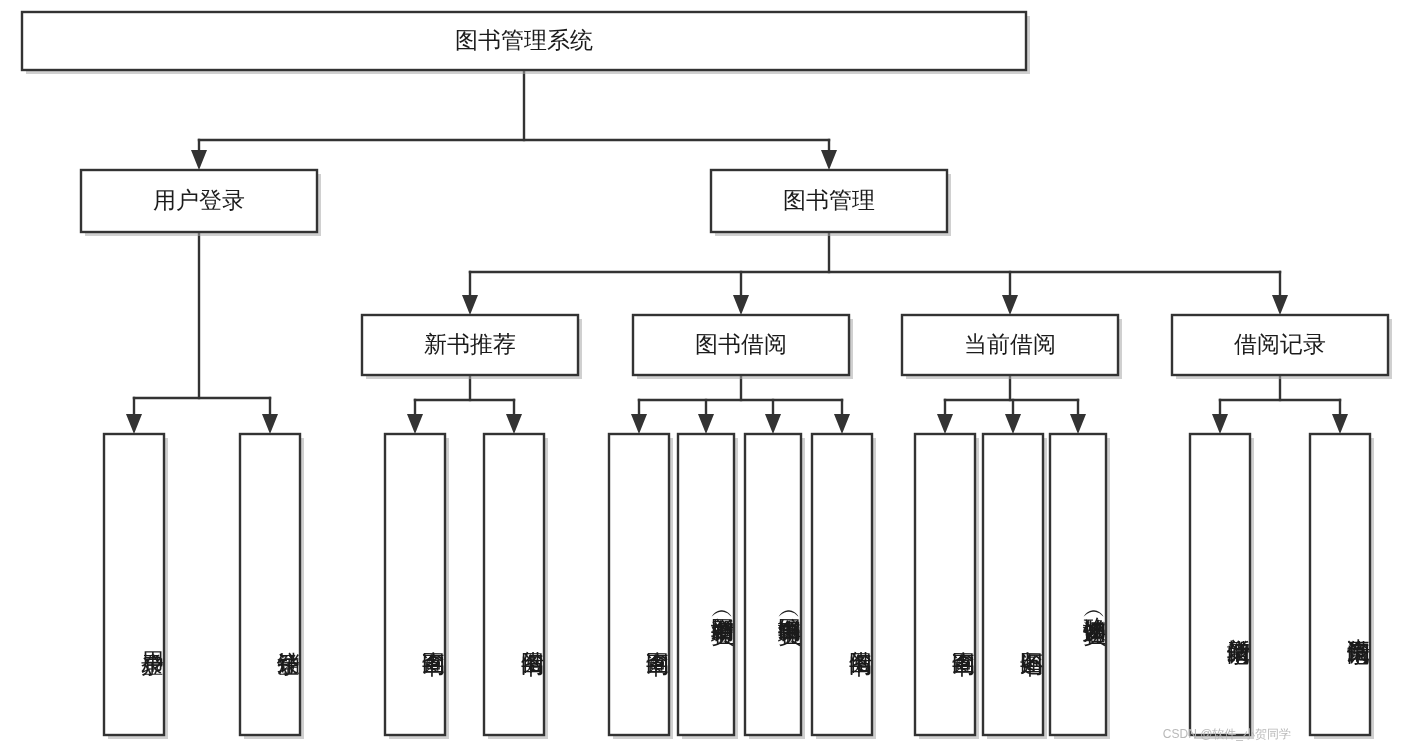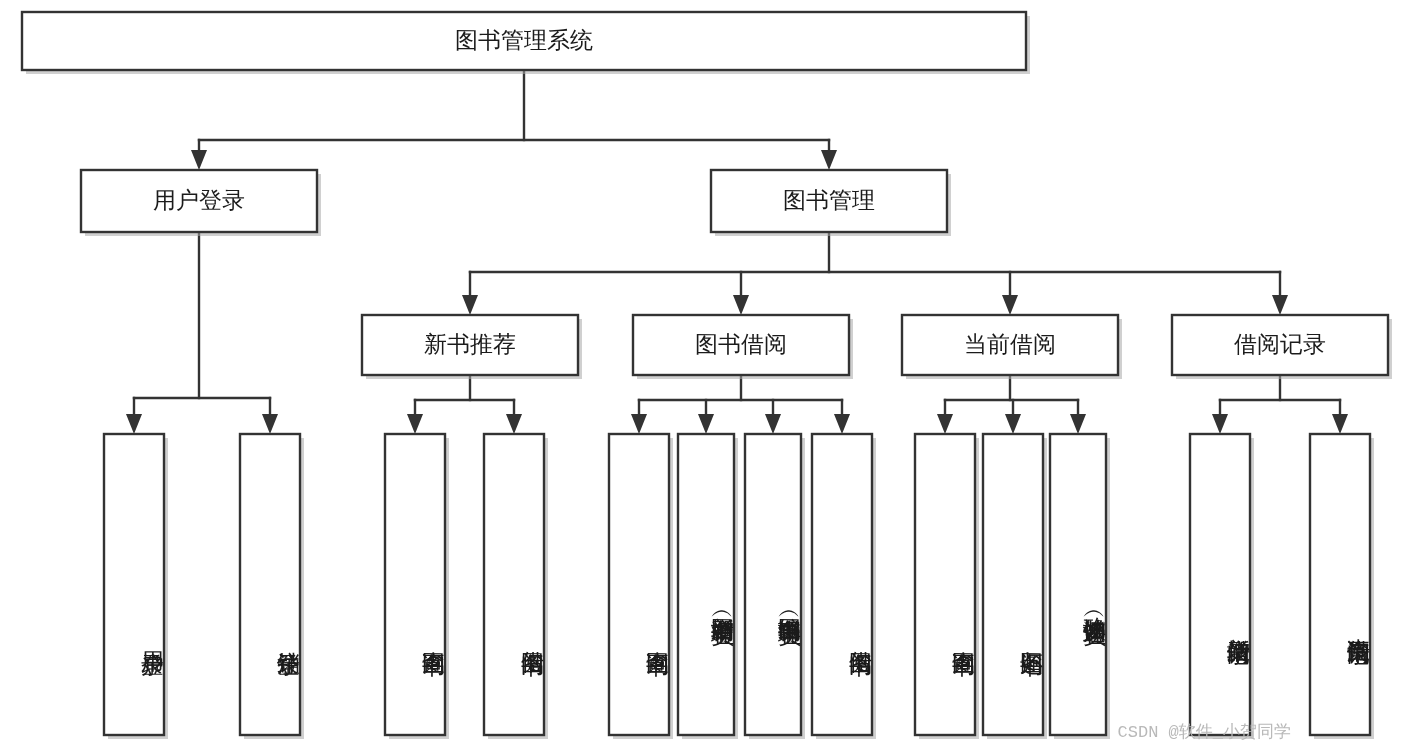--- a/index.html
+++ b/index.html
@@ -66,22 +66,22 @@
     display: flex;
     align-items: flex-start;
     justify-content: center;
     letter-spacing: 1px;
     pointer-events: none;
   }
   .watermark {
     position: absolute;
     right: 10px;
     bottom: 4px;
-    font-family: Liberation Mono, monospace;
-    font-size: 17px;
+    font-family: Liberation Sans, sans-serif;
+    font-size: 12px;
     color: #b9b9b9;
     white-space: nowrap;
     user-select: none;
   }
 </style>
 </head>
 <body>
 
 <div id="diagram-root">
   <svg id="diagram-svg" viewBox="0 0 1405 747" xmlns="http://www.w3.org/2000/svg">

